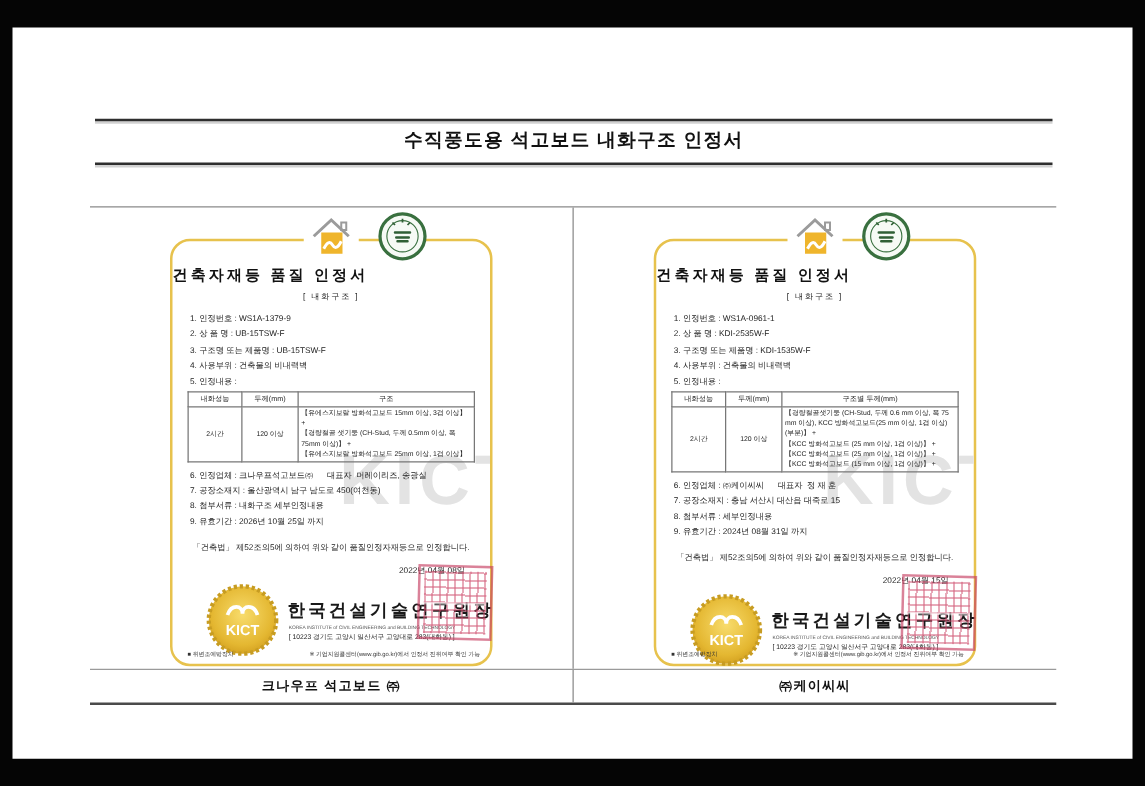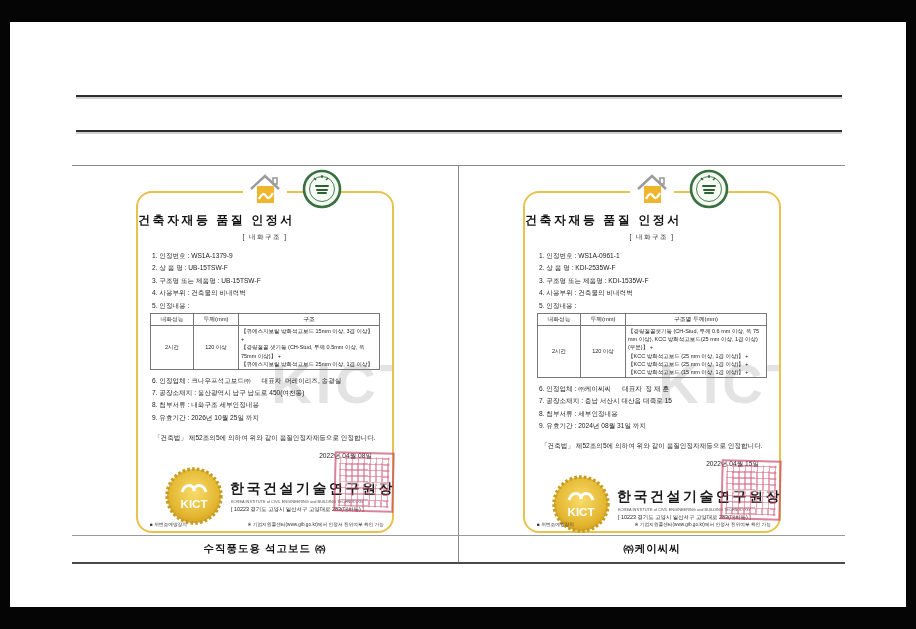--- a/index.html
+++ b/index.html
@@ -63,20 +63,21 @@
     font-size:4.7px;color:#333;z-index:1;}
 </style>
 </head>
 <body>
 
 <div class="scan-artifact"></div>
 
 <div class="page">
 
   <div class="rule r1"></div>
+  <div class="doc-title">수직풍도용 석고보드 내화구조 인정서</div>
   <div class="rule r2"></div>
 
   <div class="grid">
     <div class="grid-body">
 
       <div class="half">
         <div class="cert">
           <div class="wm-clip">
             <div class="watermark">KICT</div>
           </div>
@@ -258,18 +259,18 @@
           <div class="cert-foot">
             <span>■ 위변조예방장치</span>
             <span>※ 기업지원콜센터(www.gib.go.kr)에서 인정서 진위여부 확인 가능</span>
           </div>
         </div>
       </div>
 
     </div>
 
     <div class="grid-captions">
-      <div class="cap">수직풍도용 석고보드 ㈜</div>
+      <div class="cap">크나우프 석고보드 ㈜</div>
       <div class="cap">㈜케이씨씨</div>
     </div>
   </div>
 
 </div>
 
 </body></html>

